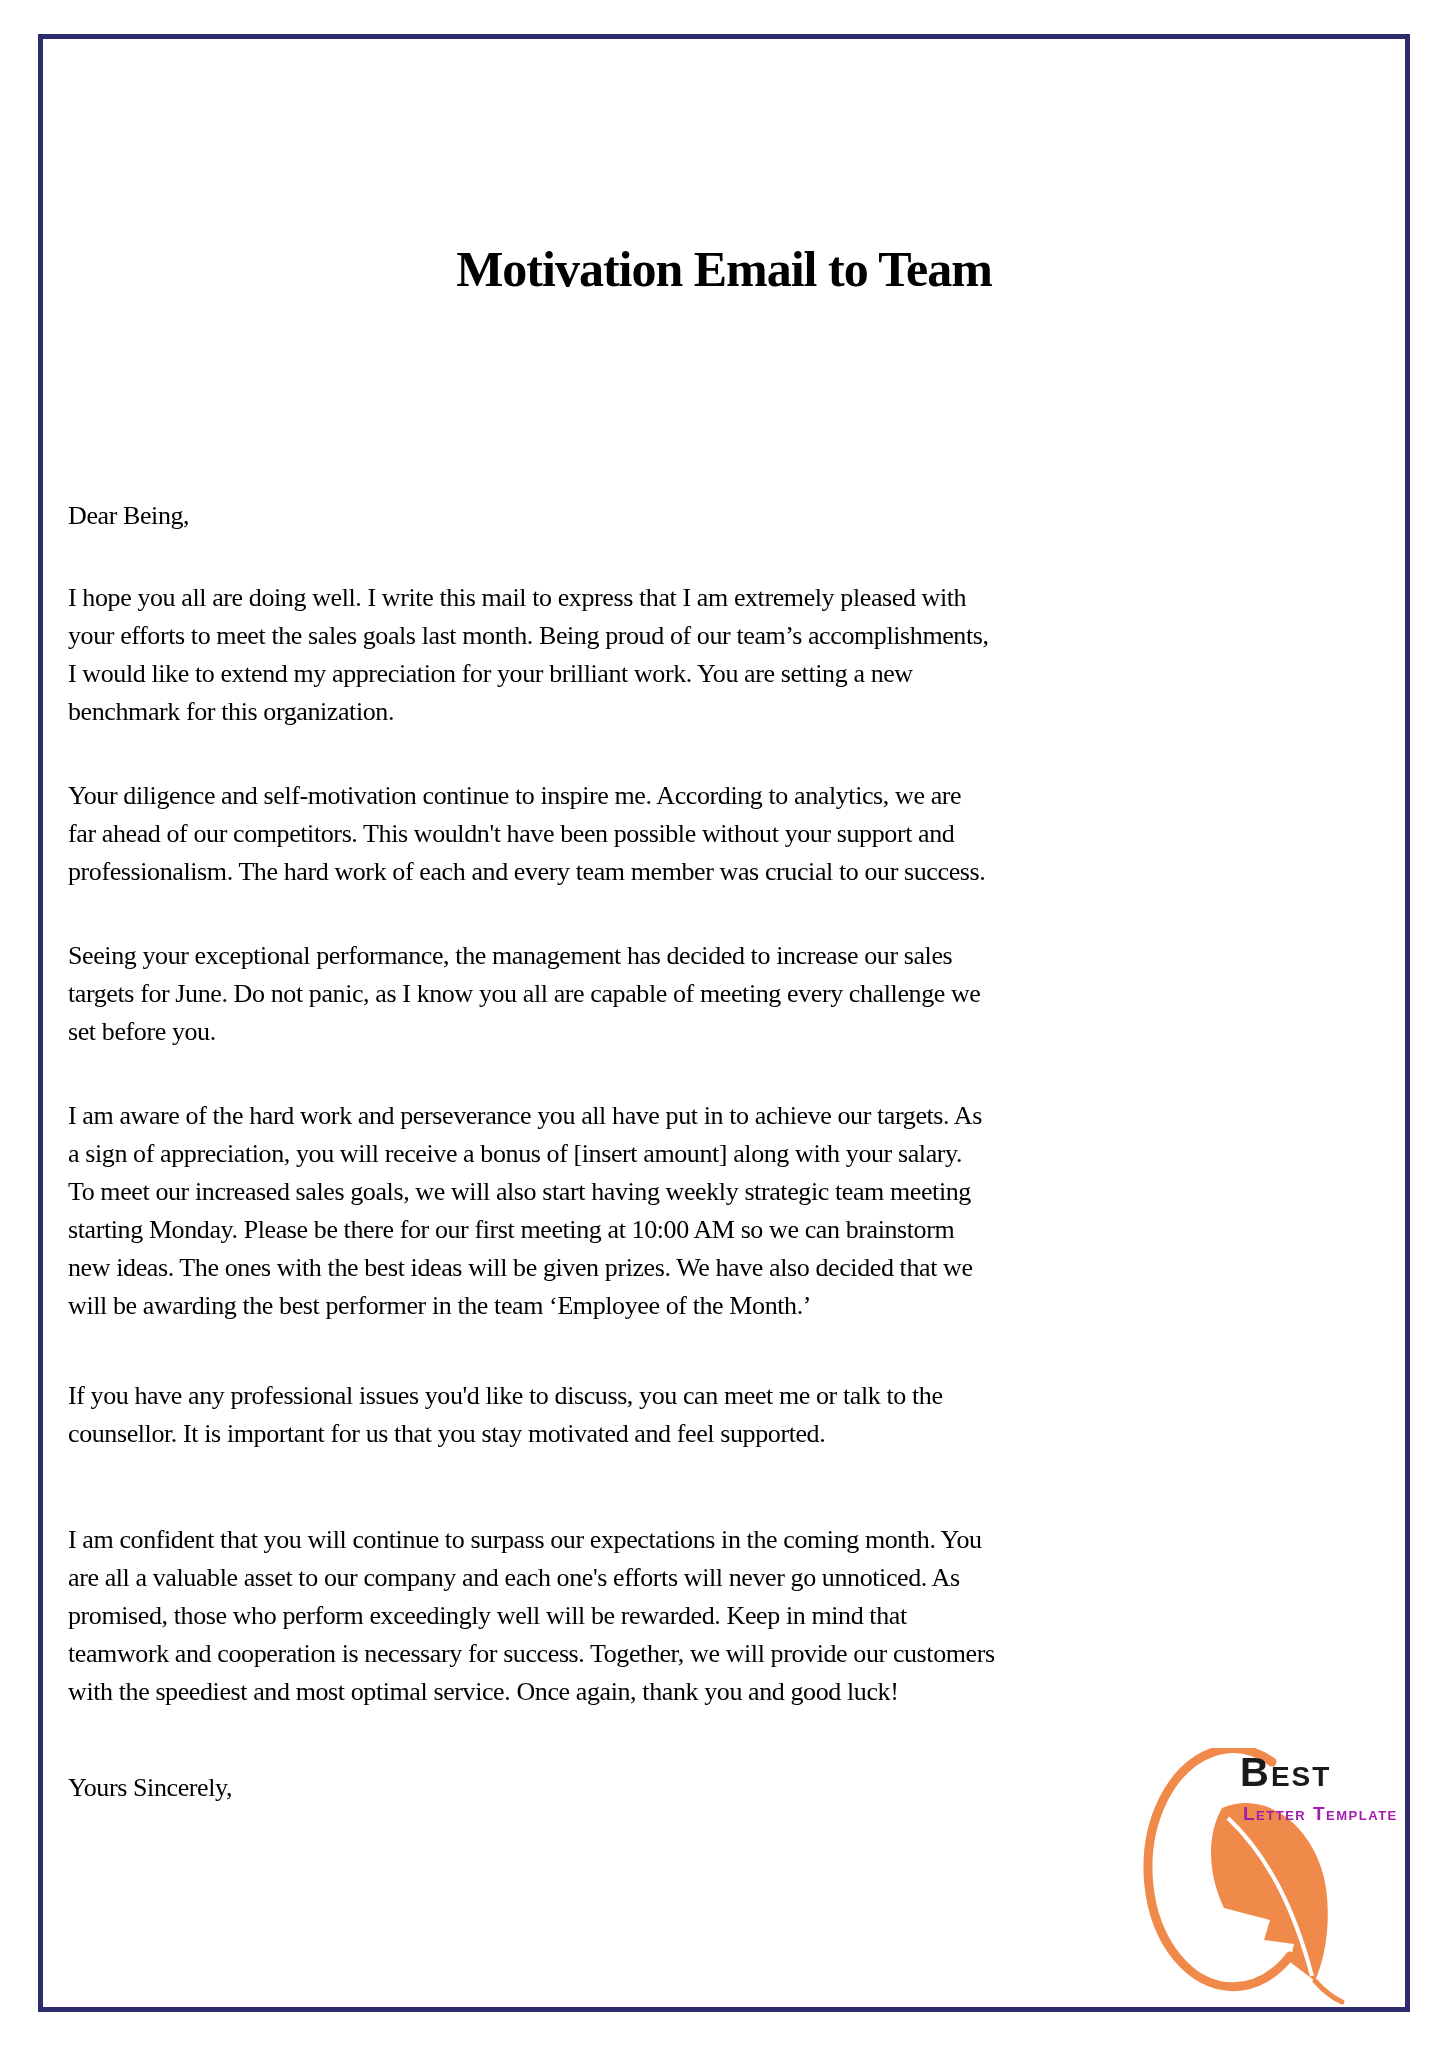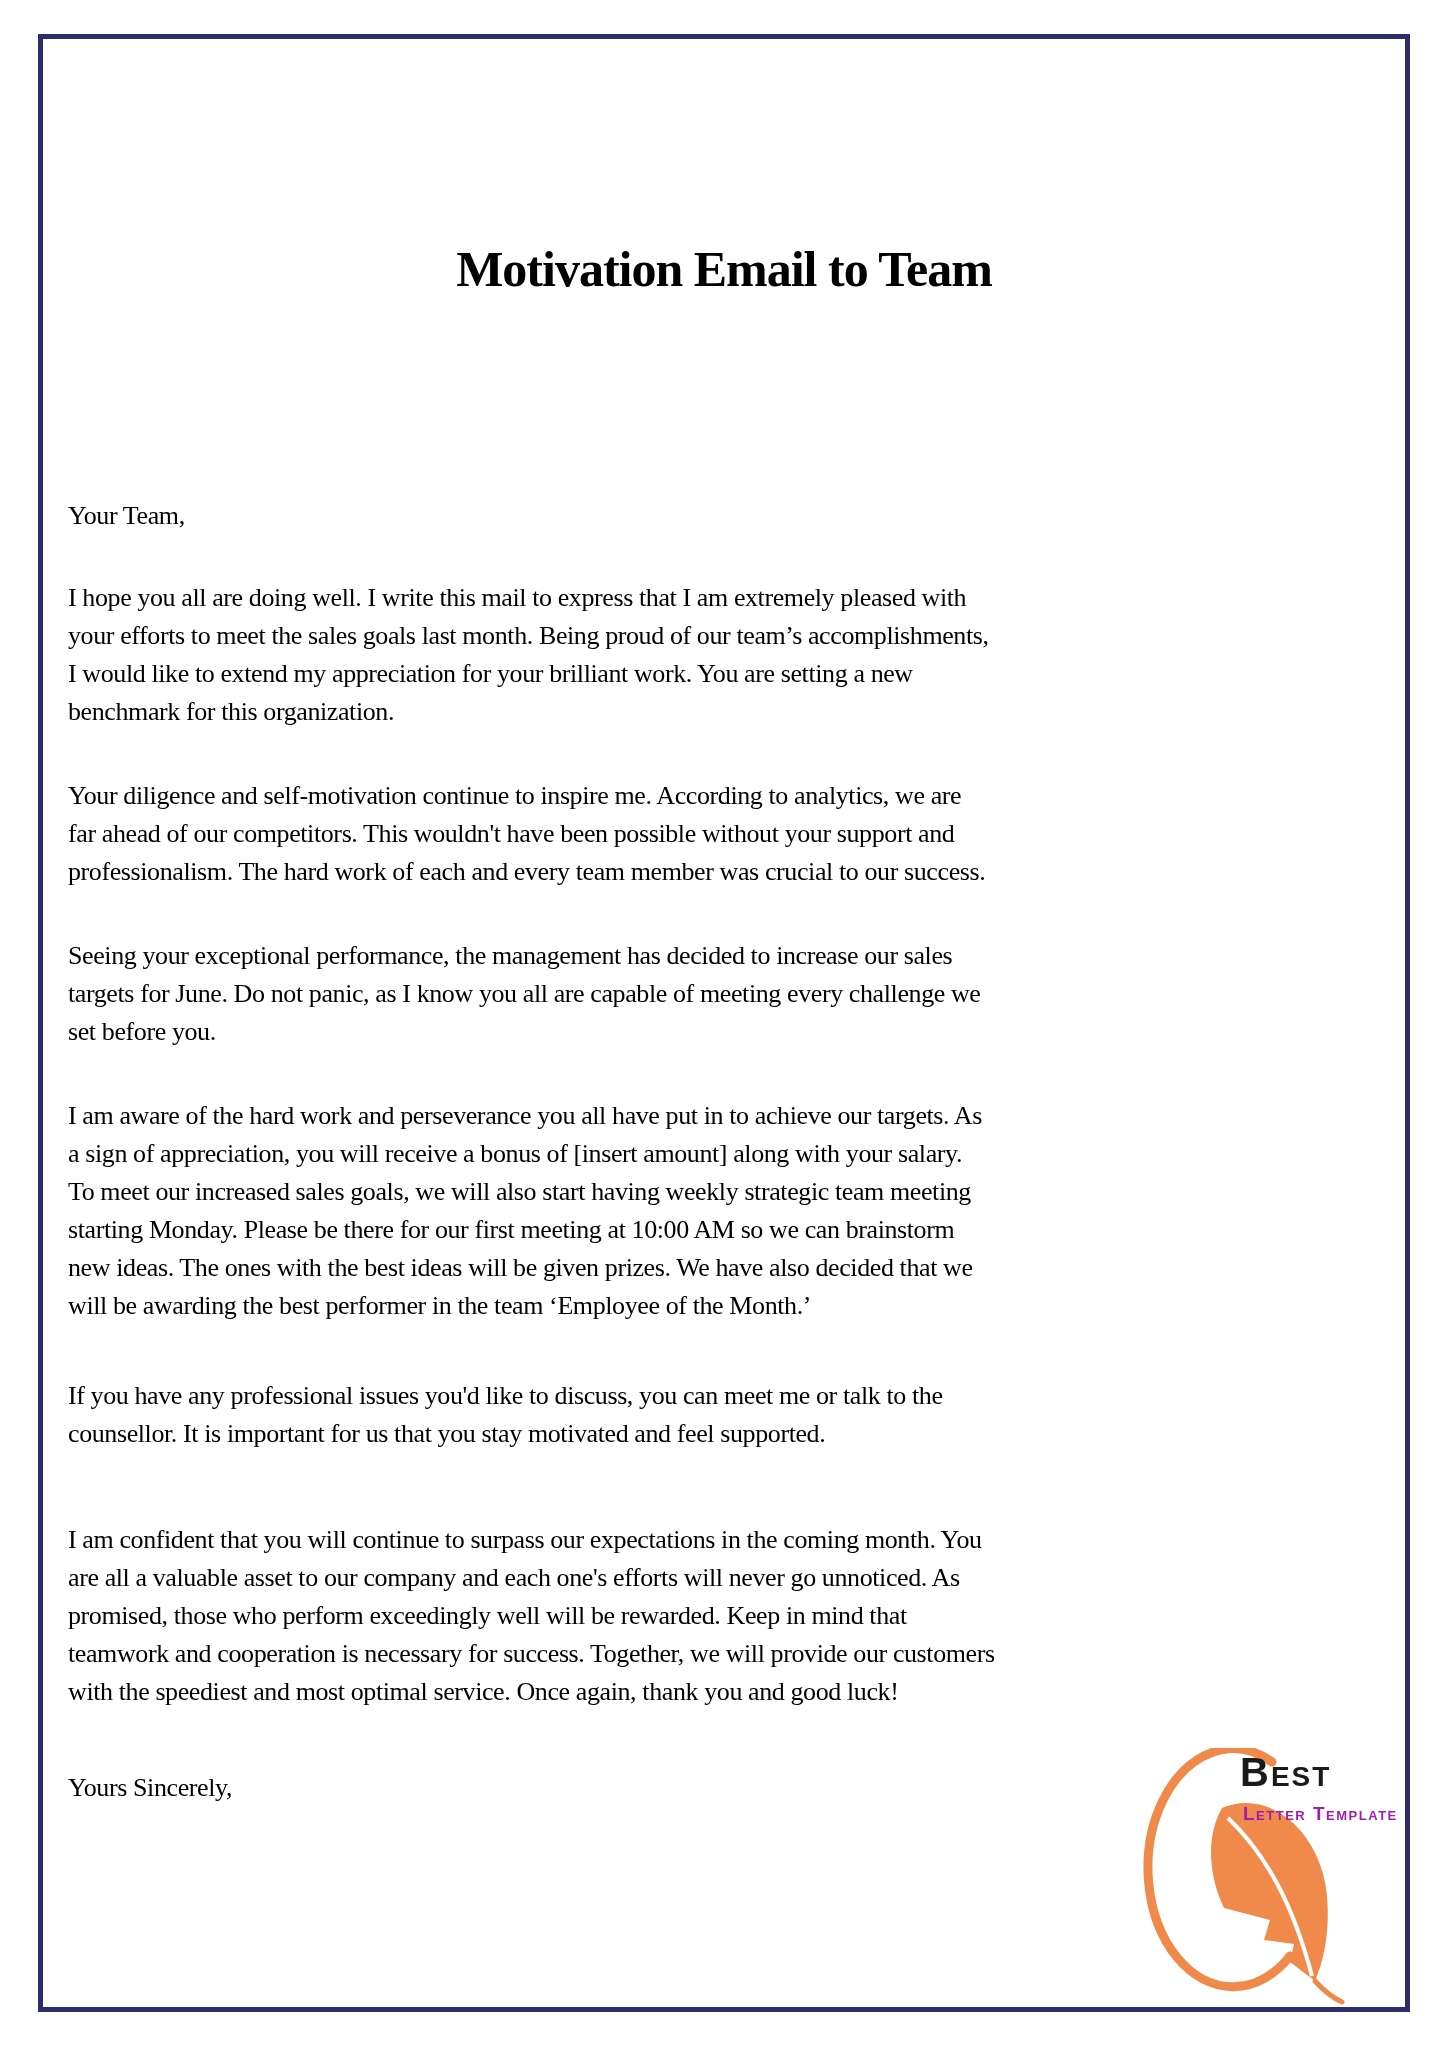--- a/index.html
+++ b/index.html
@@ -73,21 +73,21 @@
 </head>
 <body>
 
 <div class="page">
 
   <div class="frame"></div>
 
   <div class="title">Motivation Email to Team</div>
 
   <div class="letter-body">
-    <div class="salutation">Your Team,</div>
+    <div class="salutation">Dear Being,</div>
 
     <div class="para p1">I hope you all are doing well. I write this mail to express that I am extremely pleased with
 your efforts to meet the sales goals last month. Being proud of our team’s accomplishments,
 I would like to extend my appreciation for your brilliant work. You are setting a new
 benchmark for this organization.</div>
 
     <div class="para p2">Your diligence and self-motivation continue to inspire me. According to analytics, we are
 far ahead of our competitors. This wouldn't have been possible without your support and
 professionalism. The hard work of each and every team member was crucial to our success.</div>
 

